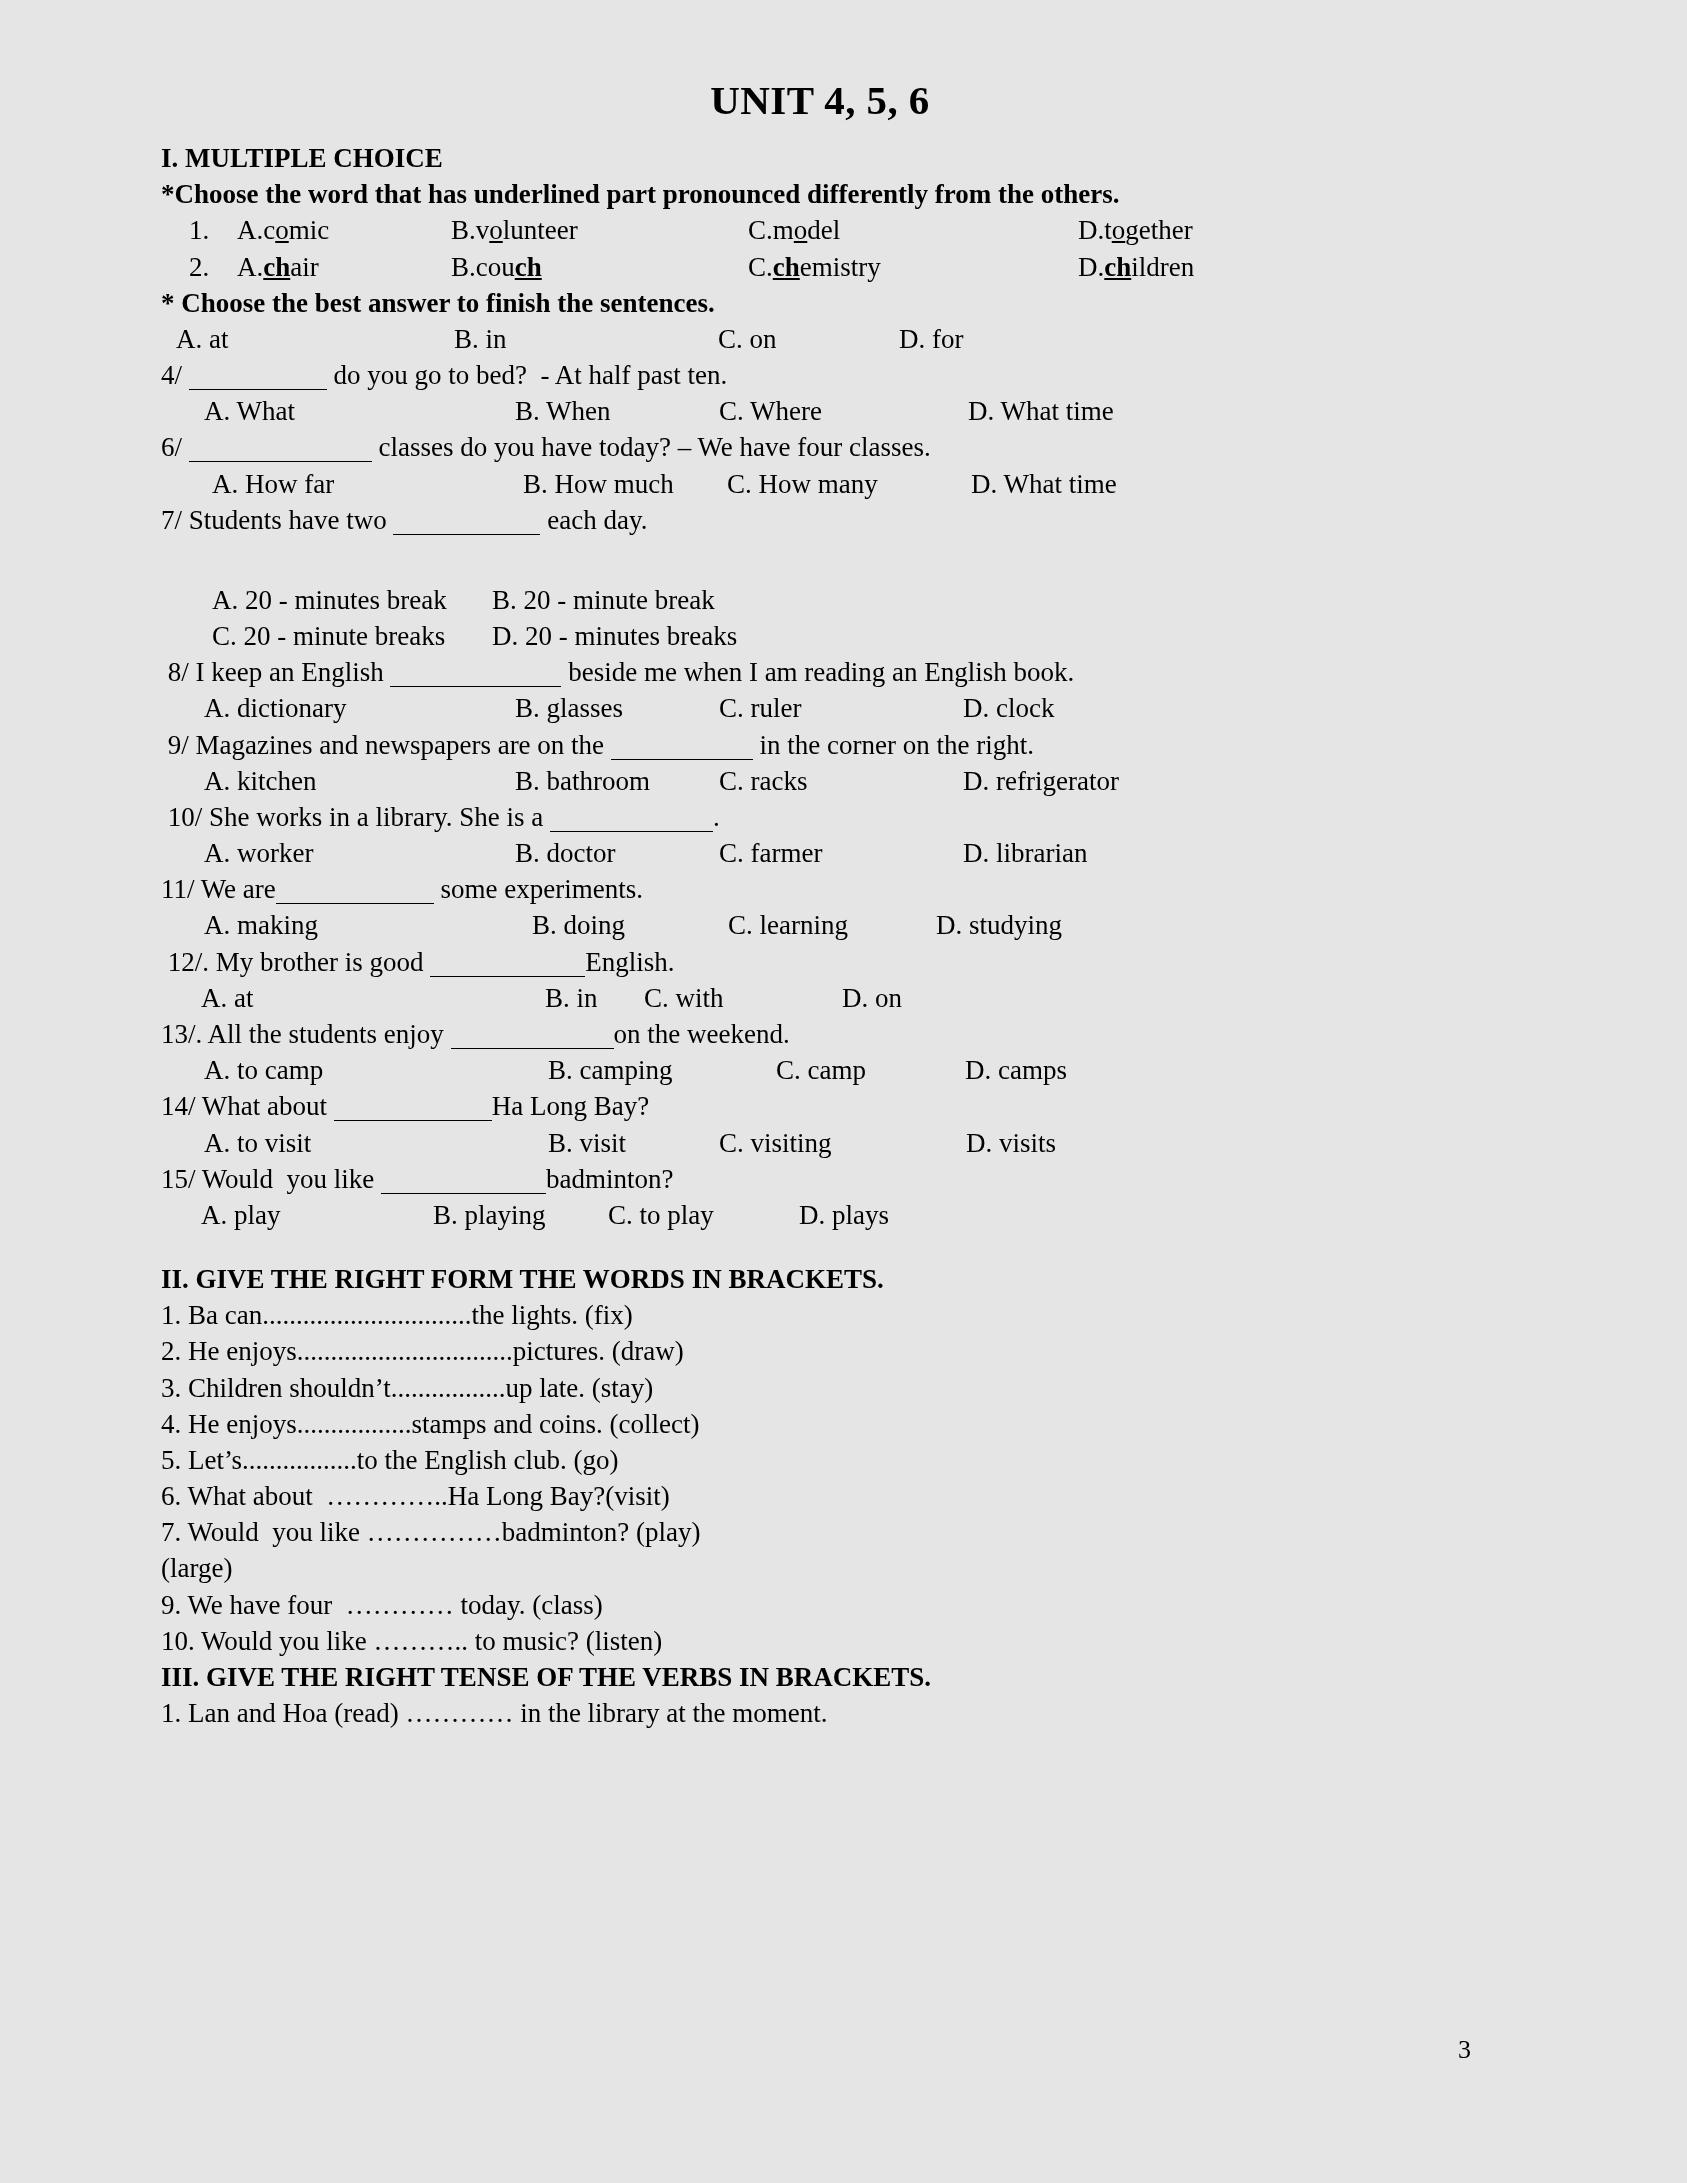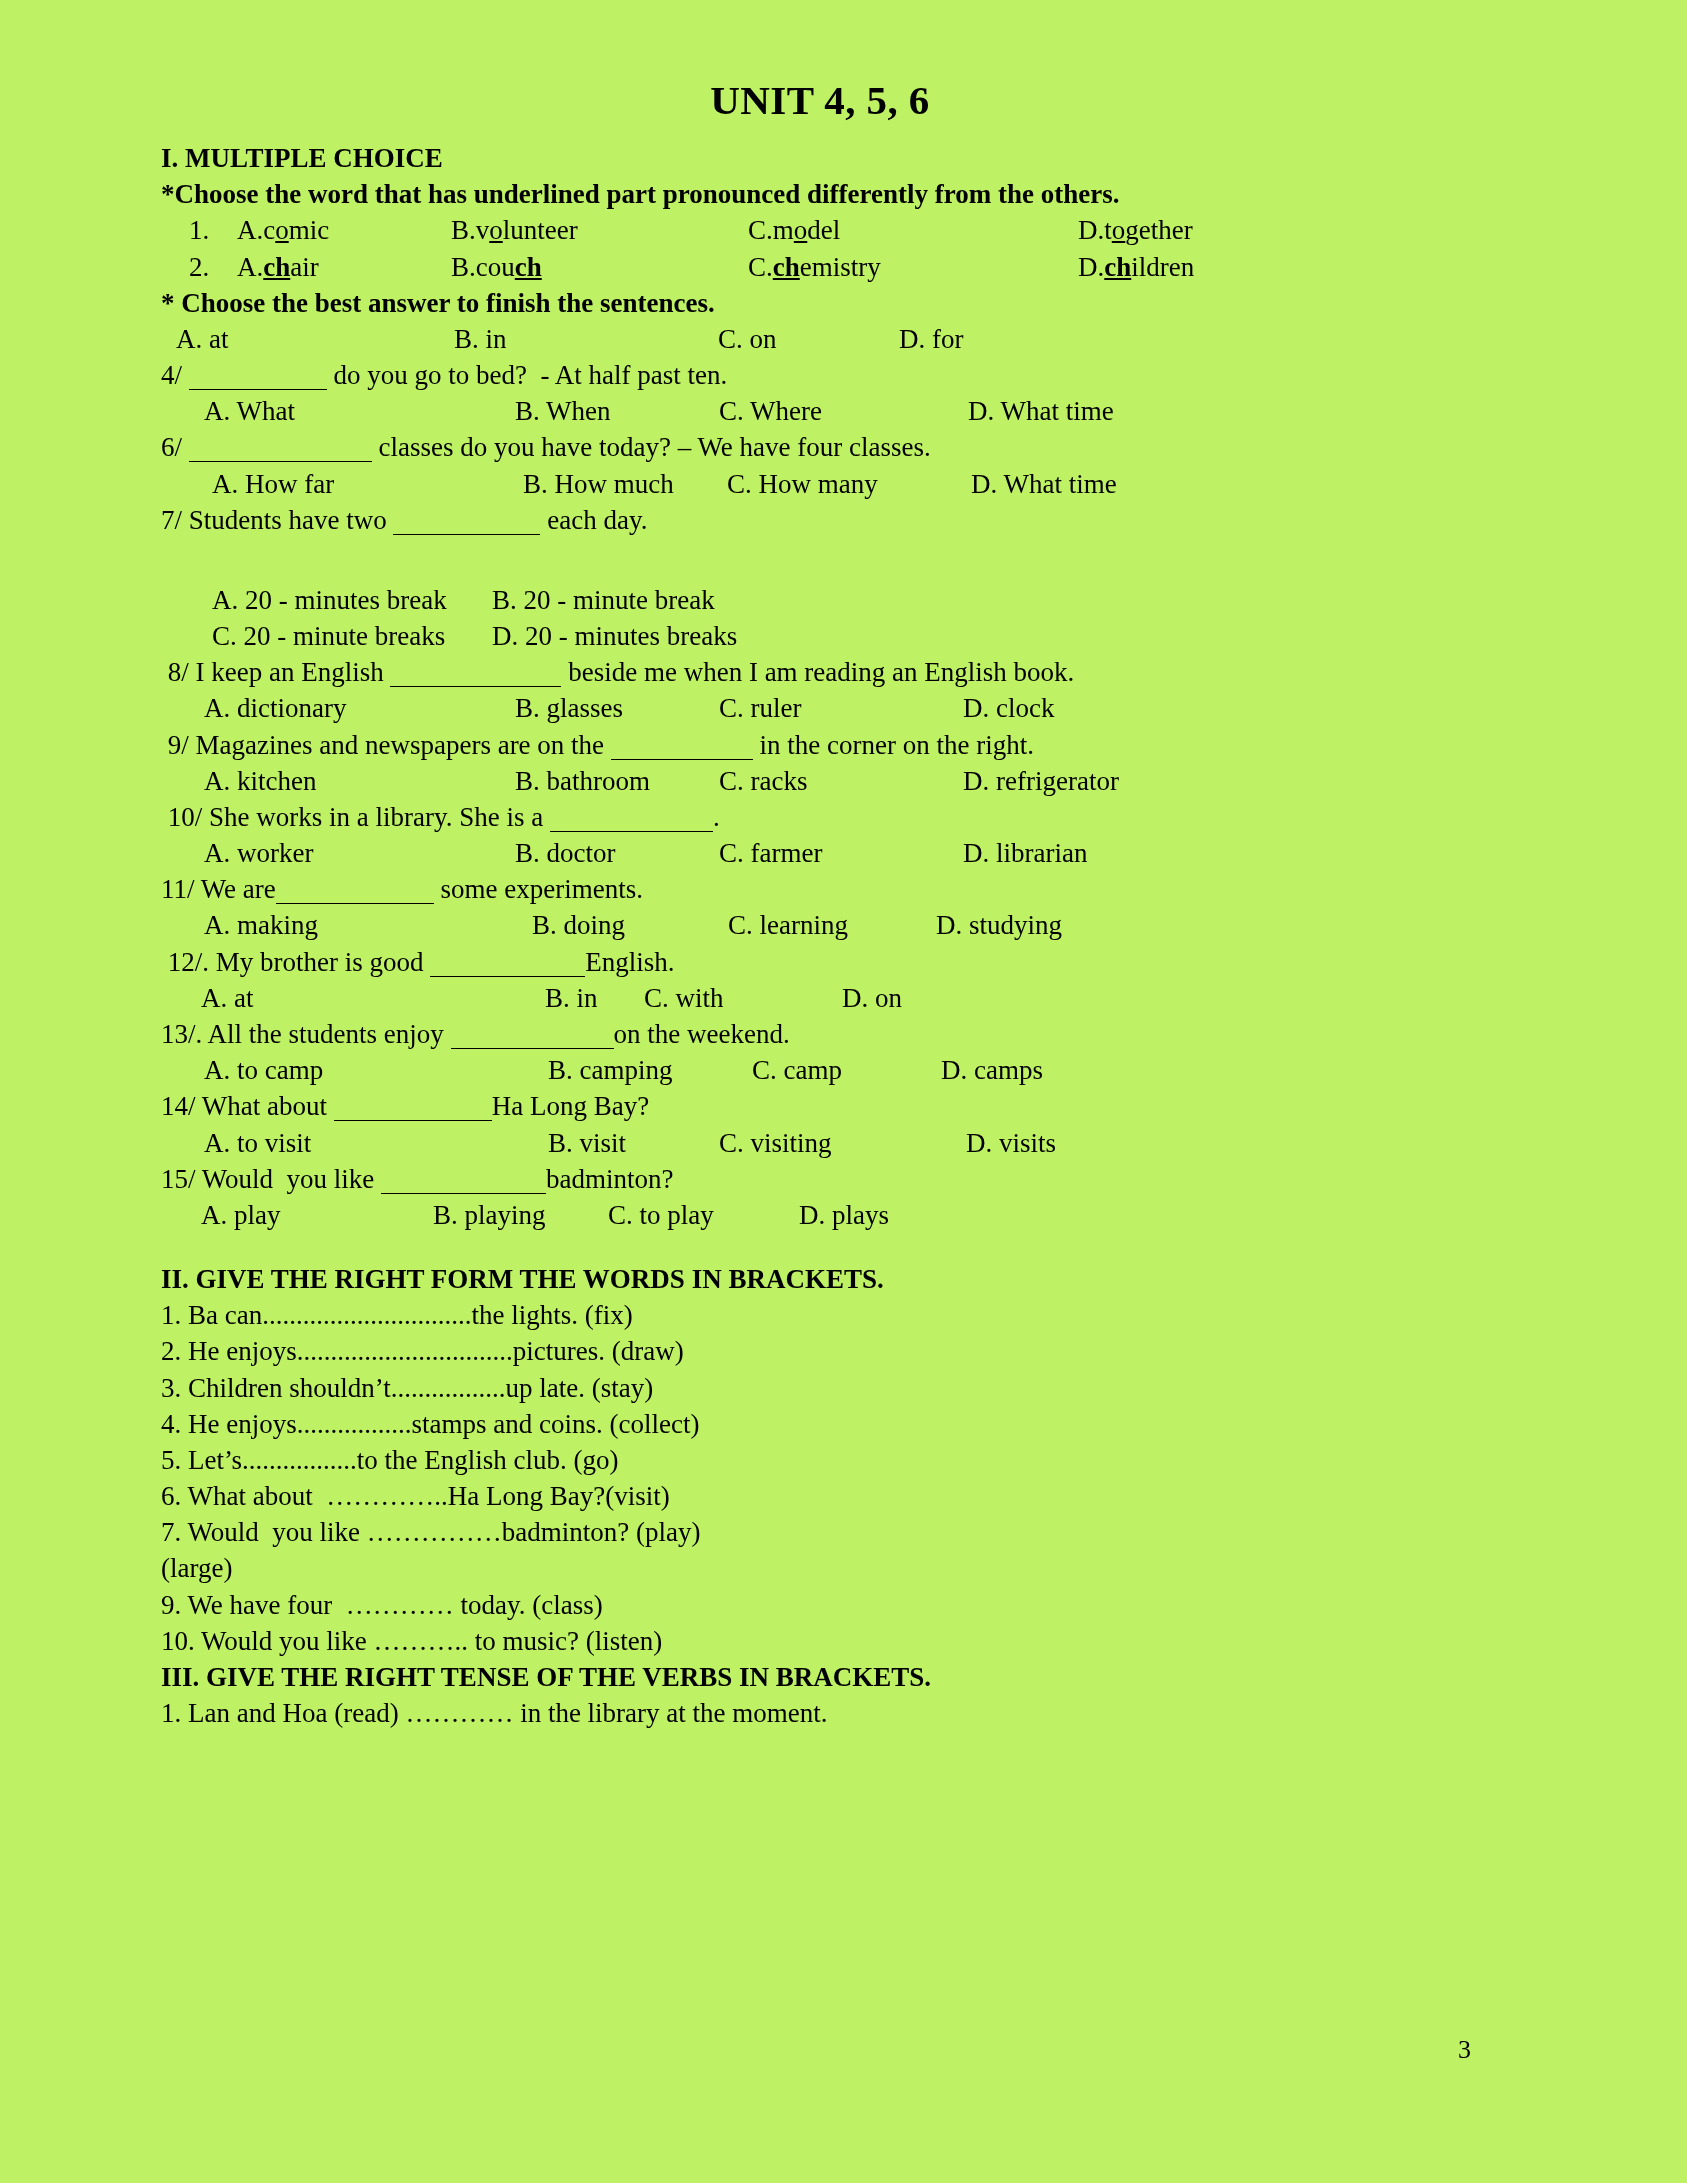--- a/index.html
+++ b/index.html
@@ -4,21 +4,21 @@
 <style>
   html, body {
     margin: 0;
     padding: 0;
     background: #ffffff;
   }
   .page {
     position: relative;
     width: 1687px;
     height: 2183px;
-    background: #bef264;
+    background: #e5e5e5;
     font-family: "Liberation Serif", "DejaVu Serif", serif;
     color: #000000;
     overflow: hidden;
   }
   .content {
     position: absolute;
     left: 161px;
     top: 79px;
     width: 1318px;
   }
@@ -138,21 +138,21 @@
       <span style="width:328px; padding-left:43px;">A. making</span><span style="width:196px;">B. doing</span><span style="width:208px;">C. learning</span><span>D. studying</span>
     </div>
 
     <div class="line"><span> 12/. My brother is good </span><span class="blank" style="width:155px;"></span><span>English.</span></div>
     <div class="opts">
       <span style="width:344px; padding-left:40px;">A. at</span><span style="width:99px;">B. in</span><span style="width:198px;">C. with</span><span>D. on</span>
     </div>
 
     <div class="line"><span>13/. All the students enjoy </span><span class="blank" style="width:163px;"></span><span>on the weekend.</span></div>
     <div class="opts">
-      <span style="width:344px; padding-left:43px;">A. to camp</span><span style="width:204px;">B. camping</span><span style="width:189px;">C. camp</span><span>D. camps</span>
+      <span style="width:344px; padding-left:43px;">A. to camp</span><span style="width:204px;">B. camping</span><span style="width:189px;margin-left:24px;">C. camp</span><span>D. camps</span>
     </div>
 
     <div class="line"><span>14/ What about </span><span class="blank" style="width:158px;"></span><span>Ha Long Bay?</span></div>
     <div class="opts">
       <span style="width:344px; padding-left:43px;">A. to visit</span><span style="width:171px;">B. visit</span><span style="width:247px;">C. visiting</span><span>D. visits</span>
     </div>
 
     <div class="line"><span>15/ Would  you like </span><span class="blank" style="width:165px;"></span><span>badminton?</span></div>
     <div class="opts">
       <span style="width:232px; padding-left:40px;">A. play</span><span style="width:175px;">B. playing</span><span style="width:191px;">C. to play</span><span>D. plays</span>

